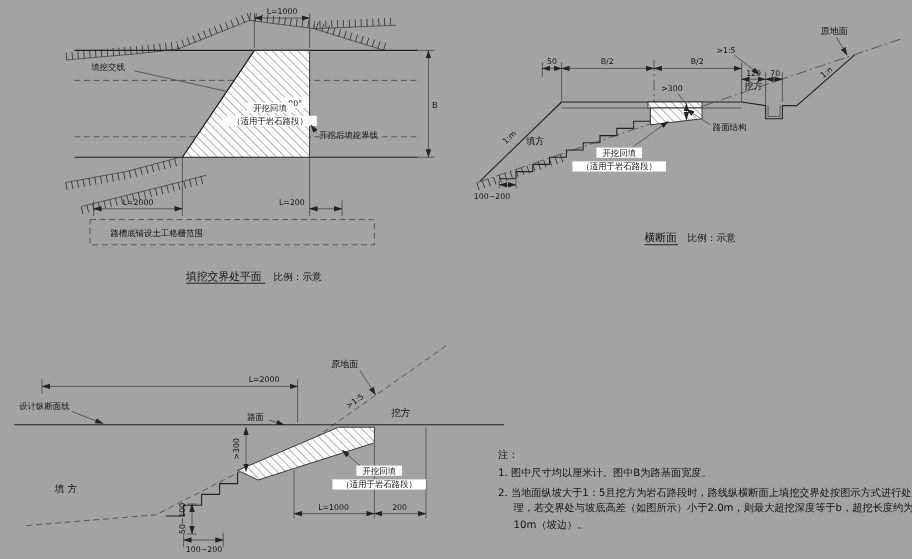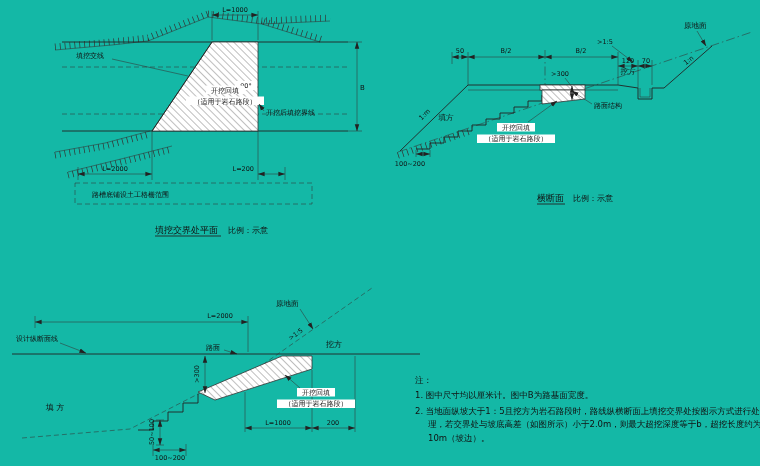--- a/index.html
+++ b/index.html
@@ -1,16 +1,16 @@
 <!DOCTYPE html>
 <html><head>
 <meta charset="utf-8">
 <style>
   html,body{margin:0;padding:0;background:#fff;}
-  #sheet{position:relative;width:760px;height:466px;background:#14b8a6;overflow:hidden;
+  #sheet{position:relative;width:760px;height:466px;background:#a3a3a3;overflow:hidden;
          font-family:"DejaVu Sans",sans-serif;}
   svg{position:absolute;left:0;top:0;}
   svg text{fill:#111;font-family:"DejaVu Sans",sans-serif;}
   .ln{stroke:#222;stroke-width:0.9;fill:none;}
   .thin{stroke:#333;stroke-width:0.55;fill:none;}
   .dash{stroke-dasharray:5 3;}
   .dashdot{stroke-dasharray:9 3 1.5 3;}
   .comb{stroke:#333;stroke-width:6.5;stroke-dasharray:0.7 4.2;fill:none;}
   .hatch{fill:url(#hatchP);stroke:#333;stroke-width:0.8;}
   .dim{stroke:#333;stroke-width:0.55;fill:none;marker-start:url(#arw);marker-end:url(#arw);}

